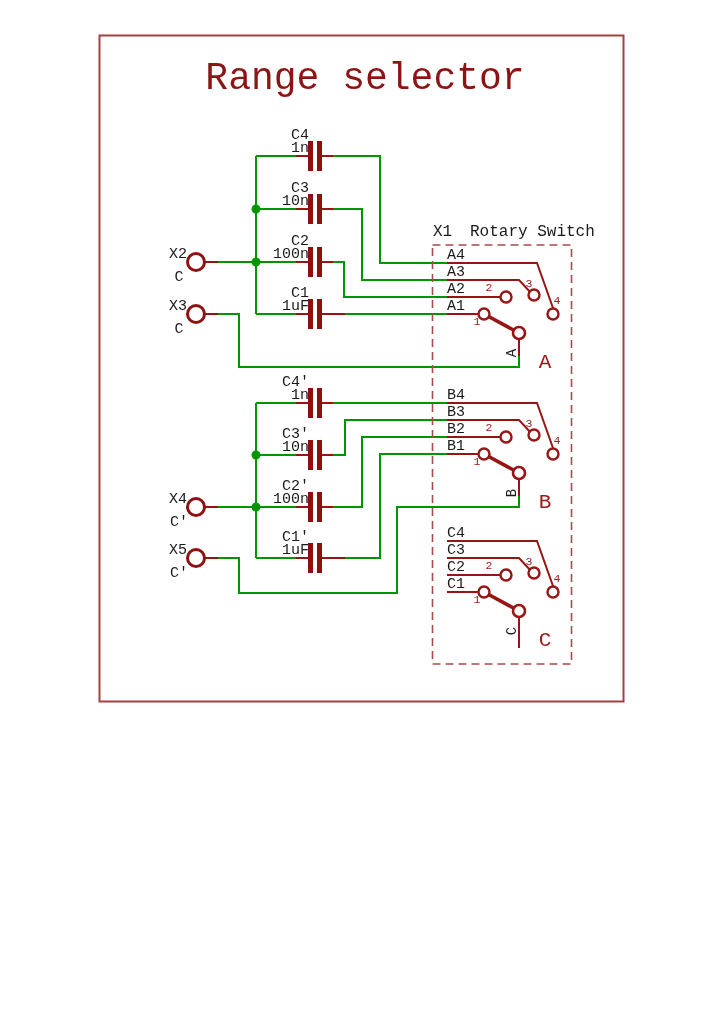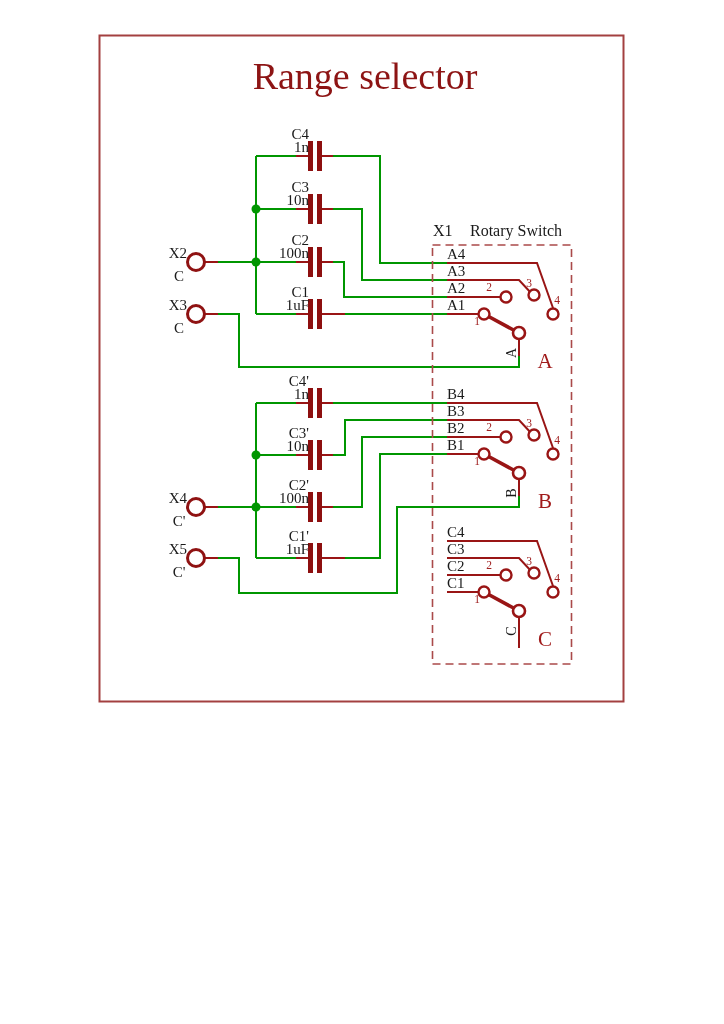--- a/index.html
+++ b/index.html
@@ -1,17 +1,17 @@
 <!DOCTYPE html>
 <html><head>
 <meta charset="utf-8">
 <style>
   html,body{margin:0;padding:0;background:#fff;}
   .page{position:relative;width:724px;height:1024px;background:#ffffff;overflow:hidden;
-        font-family:Liberation Serif, serif;}
+        font-family:Liberation Mono, monospace;}
   svg{position:absolute;left:0;top:0;}
   .net{stroke:#009600;stroke-width:2;fill:none;stroke-linecap:butt;}
   .dot{fill:#009600;stroke:none;}
   .sym{stroke:#991515;stroke-width:2;fill:none;stroke-linecap:butt;}
   .sym-thick{stroke:#991515;stroke-width:3.6;fill:none;stroke-linecap:round;}
   .plate{fill:#8d0f0f;stroke:none;}
   .ring{stroke:#8f1212;stroke-width:3;fill:#ffffff;}
   .contact{stroke:#991515;stroke-width:2.4;fill:#ffffff;}
   .pivot{stroke:#991515;stroke-width:2.6;fill:#ffffff;}
   .frame{stroke:#a34040;stroke-width:2;fill:none;}

